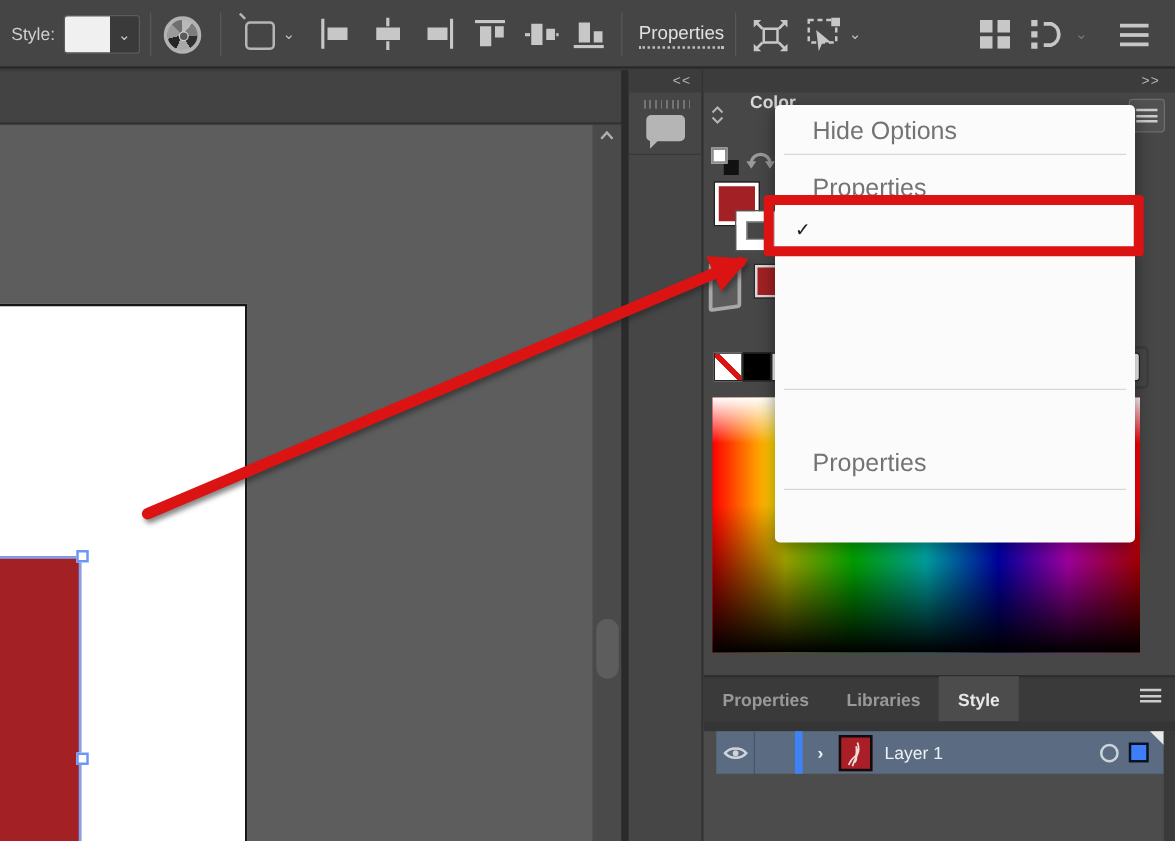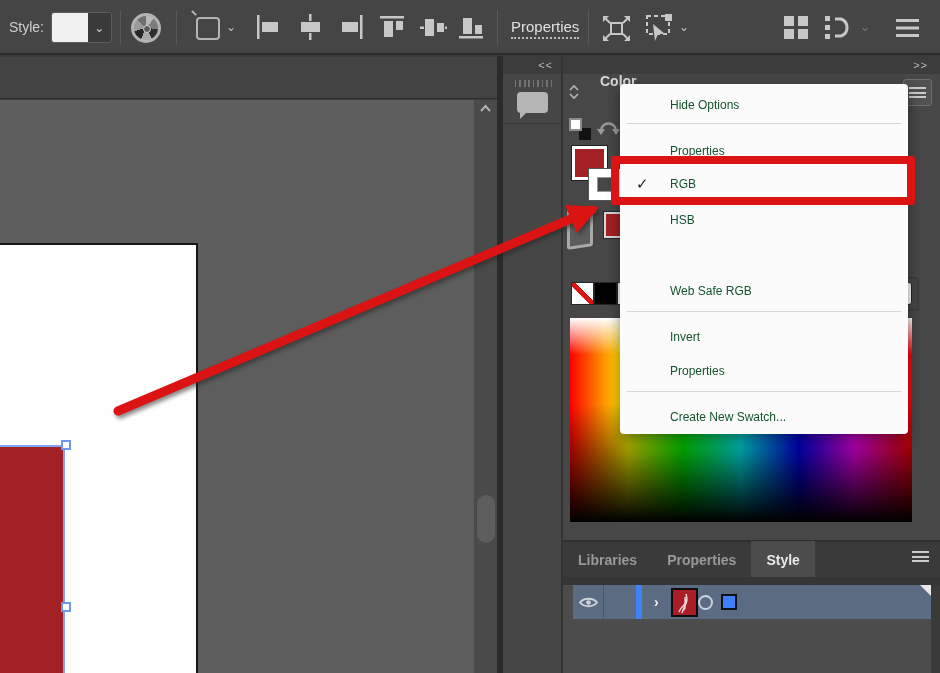--- a/index.html
+++ b/index.html
@@ -118,21 +118,21 @@
   .lr-target { width:15px; height:15px; border:2px solid #ccd3dc; border-radius:50%; margin-right:8px; }
   .lr-selbox { width:16px; height:16px; background:#3f7efb; border:2px solid #0c1118; margin-right:12px; }
   .lr-notch { position:absolute; right:0; top:0; width:0; height:0;
         border-top:11px solid #e9e9e9; border-left:11px solid transparent; }
   .layers-scroll { position:absolute; left:931px; top:585px; width:9px; height:88px; background:#3a3a3a; }
 
   
   .menu { position:absolute; left:620px; top:84px; width:288px; height:350px; background:#fbfbfb;
         border-radius:4px; box-shadow:0 5px 14px rgba(0,0,0,.45); z-index:50; }
   .menu-item { position:absolute; left:0; width:100%; height:34px; display:flex; align-items:center;
-        color:#14532d; font-size:12px; padding-left:50px; }
+        color:#737373; font-size:20px; padding-left:30px; }
   .menu-check { position:absolute; left:16px; font-size:15px; color:#1d1d1d; }
   .menu-sep { position:absolute; left:7px; width:274px; height:1px; background:#d7d7d7; }
 
   
   .anno-box { position:absolute; left:611px; top:156px; width:304px; height:49px;
         border:8px solid #dc1313; border-radius:3px; z-index:60; }
   .anno-arrow { position:absolute; left:0; top:0; width:940px; height:673px; z-index:70; pointer-events:none;
         filter:drop-shadow(2px 3px 2px rgba(35,35,35,.55)); }
   svg { display:block; }
 </style>
@@ -299,22 +299,22 @@
   <div class="cube-icon"></div>
   <div class="small-red-swatch"></div>
 
   <div class="none-swatch"></div>
   <div class="black-swatch"></div>
   <div class="field-peek"></div>
   <div class="white-swatch-bar"></div>
   <div class="spectrum"></div>
 
   <div class="panel-tabs">
+    <div class="ptab">Properties</div>
     <div class="ptab">Libraries</div>
-    <div class="ptab">Properties</div>
     <div class="ptab active">Style</div>
   </div>
   <div class="tabs-menu">
     <div class="hamb"></div>
   </div>
 
   <div class="layers-area"></div>
   <div class="layer-row">
     <div class="lr-eyecol">
       <svg width="21" height="15">
@@ -323,39 +323,35 @@
       </svg>
     </div>
     <div class="lr-col2"></div>
     <div class="lr-bluebar"></div>
     <span class="lr-chev">›</span>
     <div class="lr-thumb">
       <svg width="23" height="25">
           <path d="M6,22 C10,12 13,19 12,7 M9,23 C11,15 16,13 13,4 M11,20 C14,16 10,12 14,9" fill="none" stroke="#f2d9d9" stroke-width="1.4"></path>
         </svg>
     </div>
+    <span class="lr-name">Layer 1</span>
     <div class="lr-target"></div>
     <div class="lr-selbox"></div>
     <div class="lr-notch"></div>
   </div>
   <div class="layers-scroll"></div>
 
   <div class="menu">
     <div class="menu-item" style="top:4px">Hide Options</div>
     <div class="menu-sep" style="top:39px"></div>
     <div class="menu-item" style="top:50px">Properties</div>
-    <div class="menu-item" style="top:83px">RGB</div>
     <span class="menu-check" style="top:91px">✓</span>
-    <div class="menu-item" style="top:119px">HSB</div>
-    <div class="menu-item" style="top:190px">Web Safe RGB</div>
     <div class="menu-sep" style="top:227px"></div>
-    <div class="menu-item" style="top:236px">Invert</div>
     <div class="menu-item" style="top:270px">Properties</div>
     <div class="menu-sep" style="top:307px"></div>
-    <div class="menu-item" style="top:316px">Create New Swatch...</div>
   </div>
 
   <div class="anno-box"></div>
   <svg class="anno-arrow">
     <defs>
       <marker id="ah" viewBox="0 0 10 10" refX="7.5" refY="5" markerWidth="3.4" markerHeight="3.4" orient="auto-start-reverse" markerUnits="strokeWidth">
         <path d="M0,0 L10,5 L0,10 z" fill="#dc1313"></path>
       </marker>
     </defs>
     <line x1="118" y1="411" x2="592" y2="210" stroke="#dc1313" stroke-width="9" stroke-linecap="round" marker-end="url(#ah)"></line>

